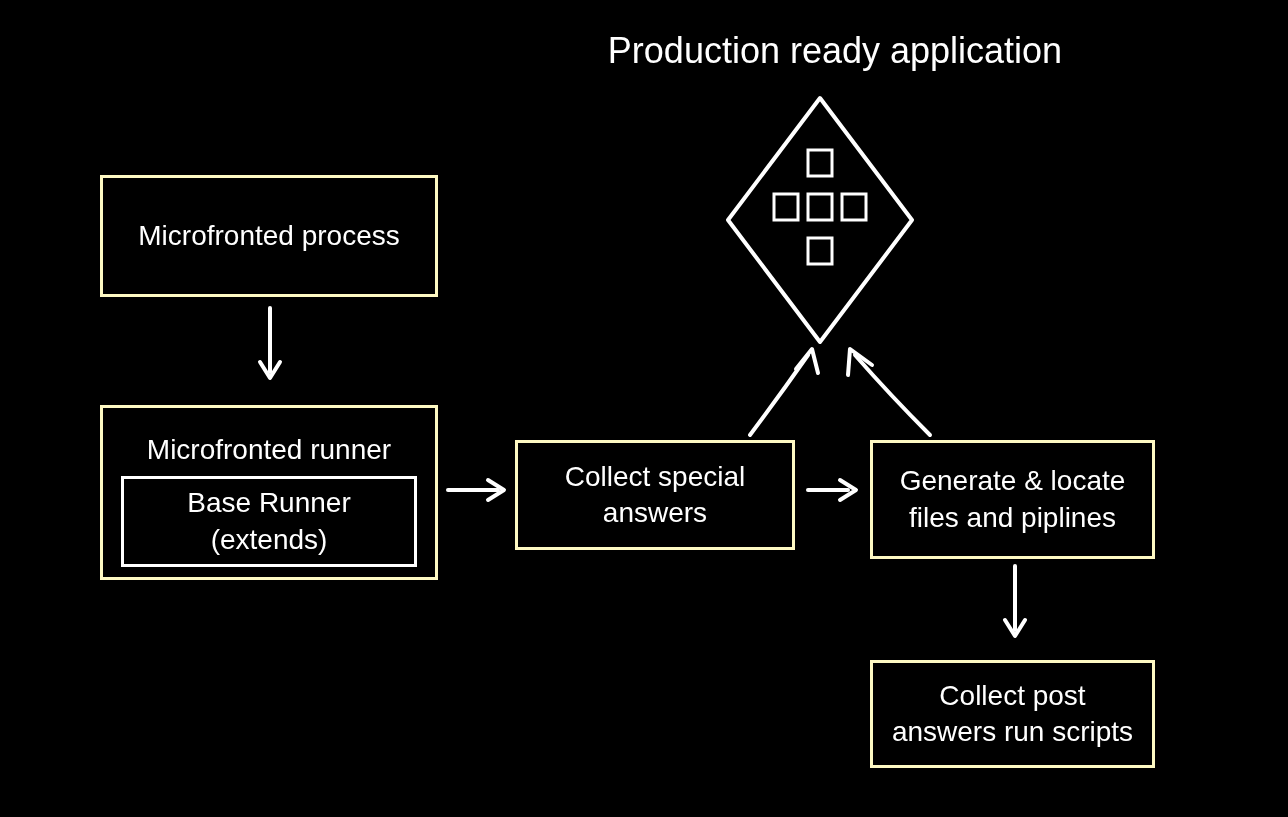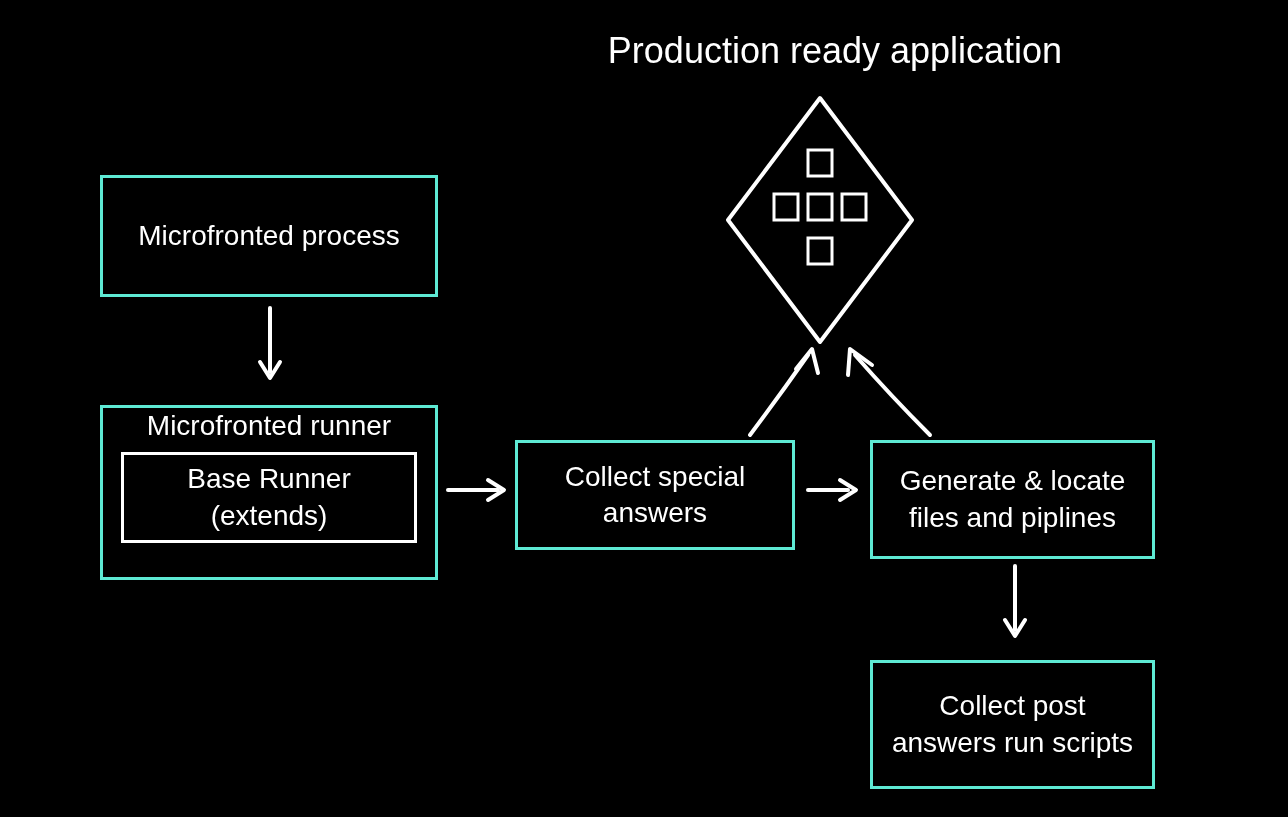--- a/index.html
+++ b/index.html
@@ -7,21 +7,21 @@
       background: #000;
       width: 1288px;
       height: 817px;
       position: relative;
       font-family: 'Comic Sans MS', cursive, sans-serif;
       color: #fff;
       overflow: hidden;
     }
     .node {
       position: absolute;
-      border: 3px solid #5eead4;
+      border: 3px solid #fef9c3;
       display: flex;
       flex-direction: column;
       align-items: center;
       justify-content: center;
       text-align: center;
       font-size: 28px;
       line-height: 1.3;
       padding: 10px 18px;
     }
     .inner-node {
@@ -61,21 +61,21 @@
 
 <div class="node" style="left:100px; top:175px; width:338px; height:122px;">
   <span>Microfronted process</span>
 </div>
 
 <svg class="arrow" style="left:250px; top:300px;" width="40" height="100">
   <path d="M20,8 L20,72" stroke="#fff" stroke-width="4" fill="none" stroke-linecap="round"></path>
   <path d="M10,62 L20,78 L30,62" stroke="#fff" stroke-width="4" fill="none" stroke-linecap="round" stroke-linejoin="round"></path>
 </svg>
 
-<div class="node" style="left:100px; top:405px; width:338px; height:175px; justify-content:flex-start; padding-top:0;">
+<div class="node" style="left:100px; top:405px; width:338px; height:175px; justify-content:flex-end; padding-top:0;">
   <span>Microfronted runner</span>
   <div class="inner-node">
     <span>Base Runner (extends)</span>
   </div>
 </div>
 
 <svg class="arrow" style="left:440px; top:470px;" width="80" height="40">
   <path d="M8,20 L58,20" stroke="#fff" stroke-width="4" fill="none" stroke-linecap="round"></path>
   <path d="M48,10 L64,20 L48,30" stroke="#fff" stroke-width="4" fill="none" stroke-linecap="round" stroke-linejoin="round"></path>
 </svg>
@@ -100,15 +100,15 @@
 <svg class="arrow" style="left:800px; top:335px;" width="200" height="110">
   <path d="M130,100 Q90,60 55,20" stroke="#fff" stroke-width="4" fill="none" stroke-linecap="round"></path>
   <path d="M48,40 L50,14 L72,30" stroke="#fff" stroke-width="4" fill="none" stroke-linecap="round" stroke-linejoin="round"></path>
 </svg>
 
 <svg class="arrow" style="left:995px; top:558px;" width="40" height="100">
   <path d="M20,8 L20,72" stroke="#fff" stroke-width="4" fill="none" stroke-linecap="round"></path>
   <path d="M10,62 L20,78 L30,62" stroke="#fff" stroke-width="4" fill="none" stroke-linecap="round" stroke-linejoin="round"></path>
 </svg>
 
-<div class="node" style="left:870px; top:660px; width:285px; height:129px;">
+<div class="node" style="left:870px; top:660px; width:285px; height:108px;">
   <span>Collect post answers run scripts</span>
 </div>
 
 </body></html>

